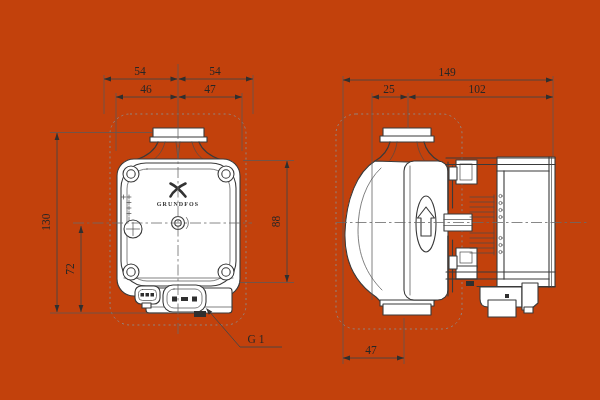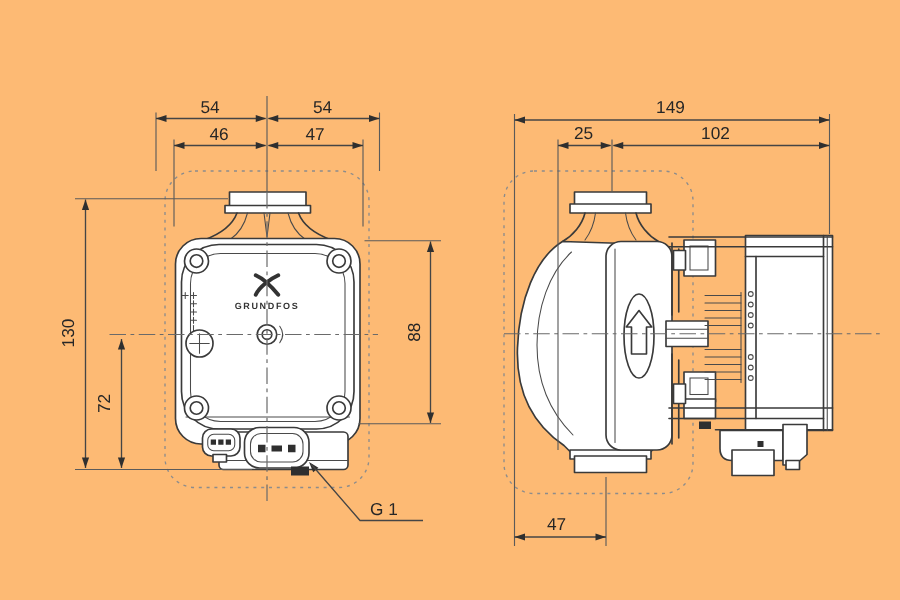--- a/index.html
+++ b/index.html
@@ -1,17 +1,17 @@
 <!DOCTYPE html>
 <html><head>
 <meta charset="utf-8">
 <style>
   html,body{margin:0;padding:0;background:#fff;}
-  #stage{position:relative;width:600px;height:400px;background:#fdba74;overflow:hidden;
-         font-family:Liberation Sans, sans-serif;}
+  #stage{position:relative;width:600px;height:400px;background:#c2410c;overflow:hidden;
+         font-family:Liberation Serif, serif;}
   svg{display:block;}
   .ln  {stroke:#3a3a3a;stroke-width:1.1;fill:none;stroke-linecap:round;stroke-linejoin:round;}
   .lnf {stroke:#3a3a3a;stroke-width:1.1;fill:#ffffff;stroke-linejoin:round;}
   .thin{stroke:#4a4a4a;stroke-width:0.7;fill:none;stroke-linecap:round;}
   .dim {stroke:#454545;stroke-width:0.9;fill:none;}
   .ext {stroke:#5a5a5a;stroke-width:0.75;fill:none;}
   .cl  {stroke:#6a6a6a;stroke-width:0.8;fill:none;stroke-dasharray:11 3 2.5 3;}
   .dash{stroke:#8c8c8c;stroke-width:0.9;fill:none;stroke-dasharray:2 3.2;}
   .arr {fill:#2f2f2f;stroke:none;}
   .blk {fill:#2f2f2f;stroke:none;}

